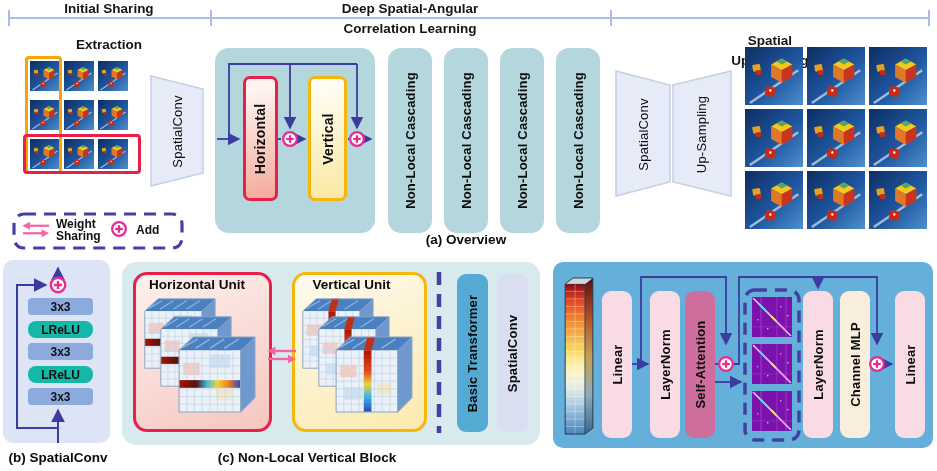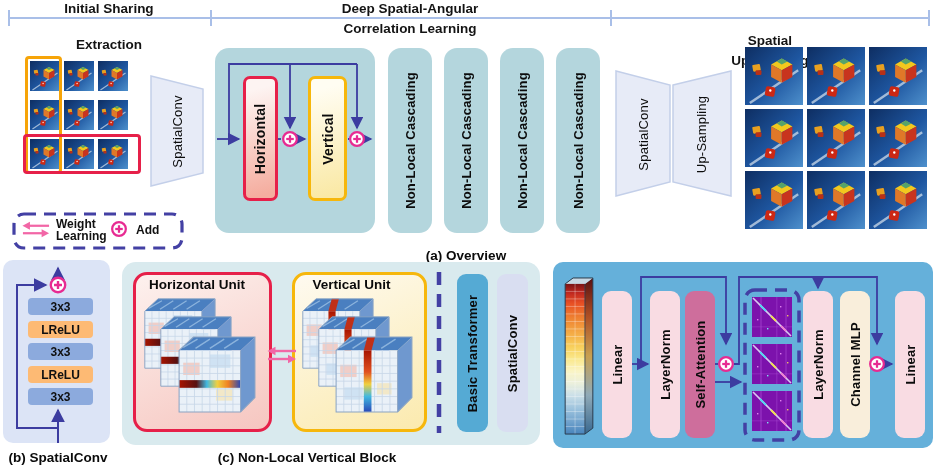--- a/index.html
+++ b/index.html
@@ -22,21 +22,21 @@
   
   .hbox{background:linear-gradient(165deg,#fdf4f2 10%,#f5ad9f 95%);border:3px solid #e62049;border-radius:7px;}
   .ybox{background:linear-gradient(165deg,#fffdf2 10%,#fae9a6 95%);border:3px solid #f6b70c;border-radius:7px;}
   .unit-title{position:absolute;text-align:center;font-size:13.5px;font-weight:700;color:#0a0a0a;}
   .hunit{position:absolute;background:linear-gradient(155deg,#fdf1ee,#f6c6c0);border:3.5px solid #e62049;border-radius:14px;}
   .vunit{position:absolute;background:linear-gradient(155deg,#fefaf0,#fbeaae);border:3.5px solid #f6b70c;border-radius:14px;}
   
   .layer{position:absolute;left:25px;width:65px;height:17px;border-radius:4px;
          display:flex;align-items:center;justify-content:center;font-size:12px;font-weight:600;color:#101010;}
   .conv{background:#8caadd;}
-  .lrelu{background:#fdba74;}
+  .lrelu{background:#14b8a6;border-radius:8px;}
   
   .dbox{border-radius:9px;}
   .pink{background:#f9dce3;}
   .rose{background:#ce6e9c;}
   .cream{background:#f9eedb;}
   .legend-text{position:absolute;font-size:12px;font-weight:700;line-height:12px;color:#111;}
   svg.overlay{position:absolute;pointer-events:none;}
 </style>
 </head>
 <body>
@@ -237,21 +237,21 @@
   </div>
 
   <svg class="overlay" style="left:12px;top:212px;" width="172" height="38">
     <rect x="2" y="2" width="168" height="34" rx="10" fill="none" stroke="#4340a4" stroke-width="3.2" stroke-dasharray="12 8"></rect>
   </svg>
   <svg class="abs" style="left:22px;top:221px;" width="28" height="17">
       <use href="#sym-dblarrow"></use>
     </svg>
   <div class="legend-text" style="left:56px;top:218px;">
     <div>Weight</div>
-    <div>Learning</div>
+    <div>Sharing</div>
   </div>
   <svg class="abs" style="left:110px;top:220px;" width="18" height="18">
       <use href="#sym-add"></use>
     </svg>
   <div class="legend-text" style="left:136px;top:224px;">Add</div>
 
   <div class="abs teal" style="left:215px;top:48px;width:160px;height:185px;border-radius:14px;"></div>
   <div class="vwrap hbox" style="left:243px;top:76px;width:35px;height:125px;">
     <span class="vtext" style="font-size:14px;">Horizontal</span>
   </div>
@@ -278,21 +278,21 @@
   <div class="vwrap teal" style="left:444px;top:48px;width:44px;height:185px;">
     <span class="vtext">Non-Local Cascading</span>
   </div>
   <div class="vwrap teal" style="left:500px;top:48px;width:44px;height:185px;">
     <span class="vtext">Non-Local Cascading</span>
   </div>
   <div class="vwrap teal" style="left:556px;top:48px;width:44px;height:185px;">
     <span class="vtext">Non-Local Cascading</span>
   </div>
 
-  <div class="caption" style="left:366px;top:248px;width:200px;">(a) Overview</div>
+  <div class="caption" style="left:366px;top:232px;width:200px;">(a) Overview</div>
 
   <svg class="abs" style="left:615px;top:68px;" width="56" height="131">
     <polygon points="1,3 55,17 55,114 1,128" fill="#e7ebf7" stroke="#c3cfe9" stroke-width="1.5"></polygon>
   </svg>
   <div class="vwrap" style="left:615px;top:72px;width:56px;height:124px;">
     <span class="vtext" style="font-weight:500;">SpatialConv</span>
   </div>
   <svg class="abs" style="left:672px;top:68px;" width="60" height="131">
     <polygon points="1,17 59,3 59,128 1,114" fill="#e7ebf7" stroke="#c3cfe9" stroke-width="1.5"></polygon>
   </svg>

